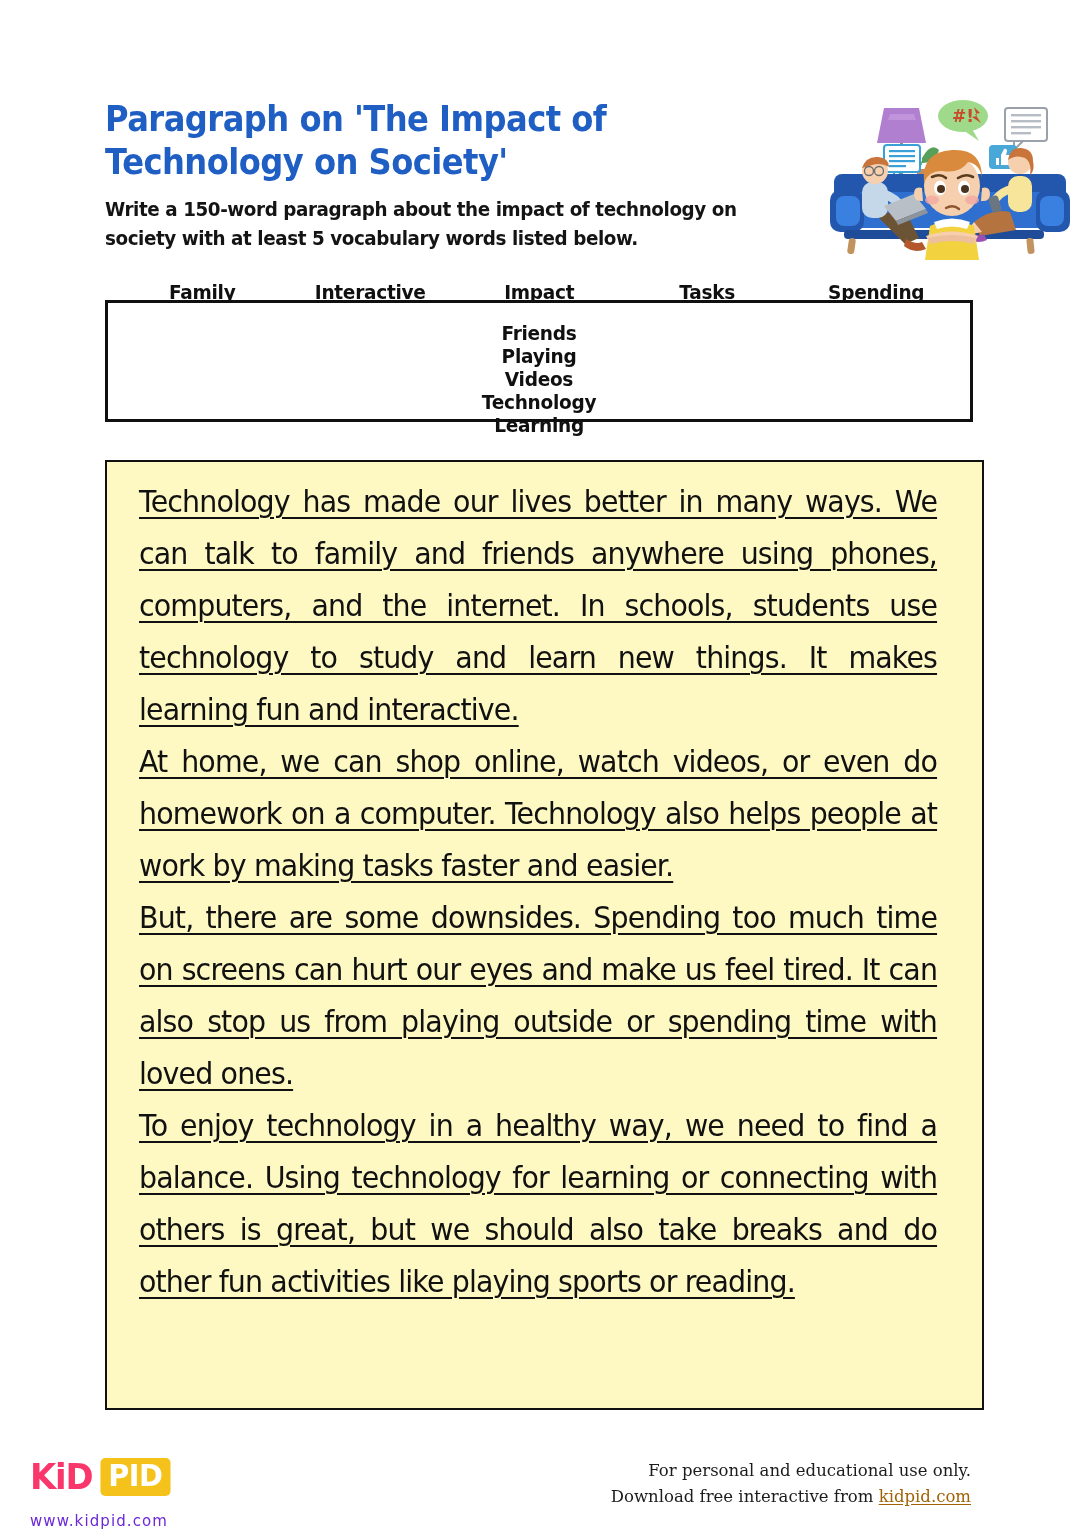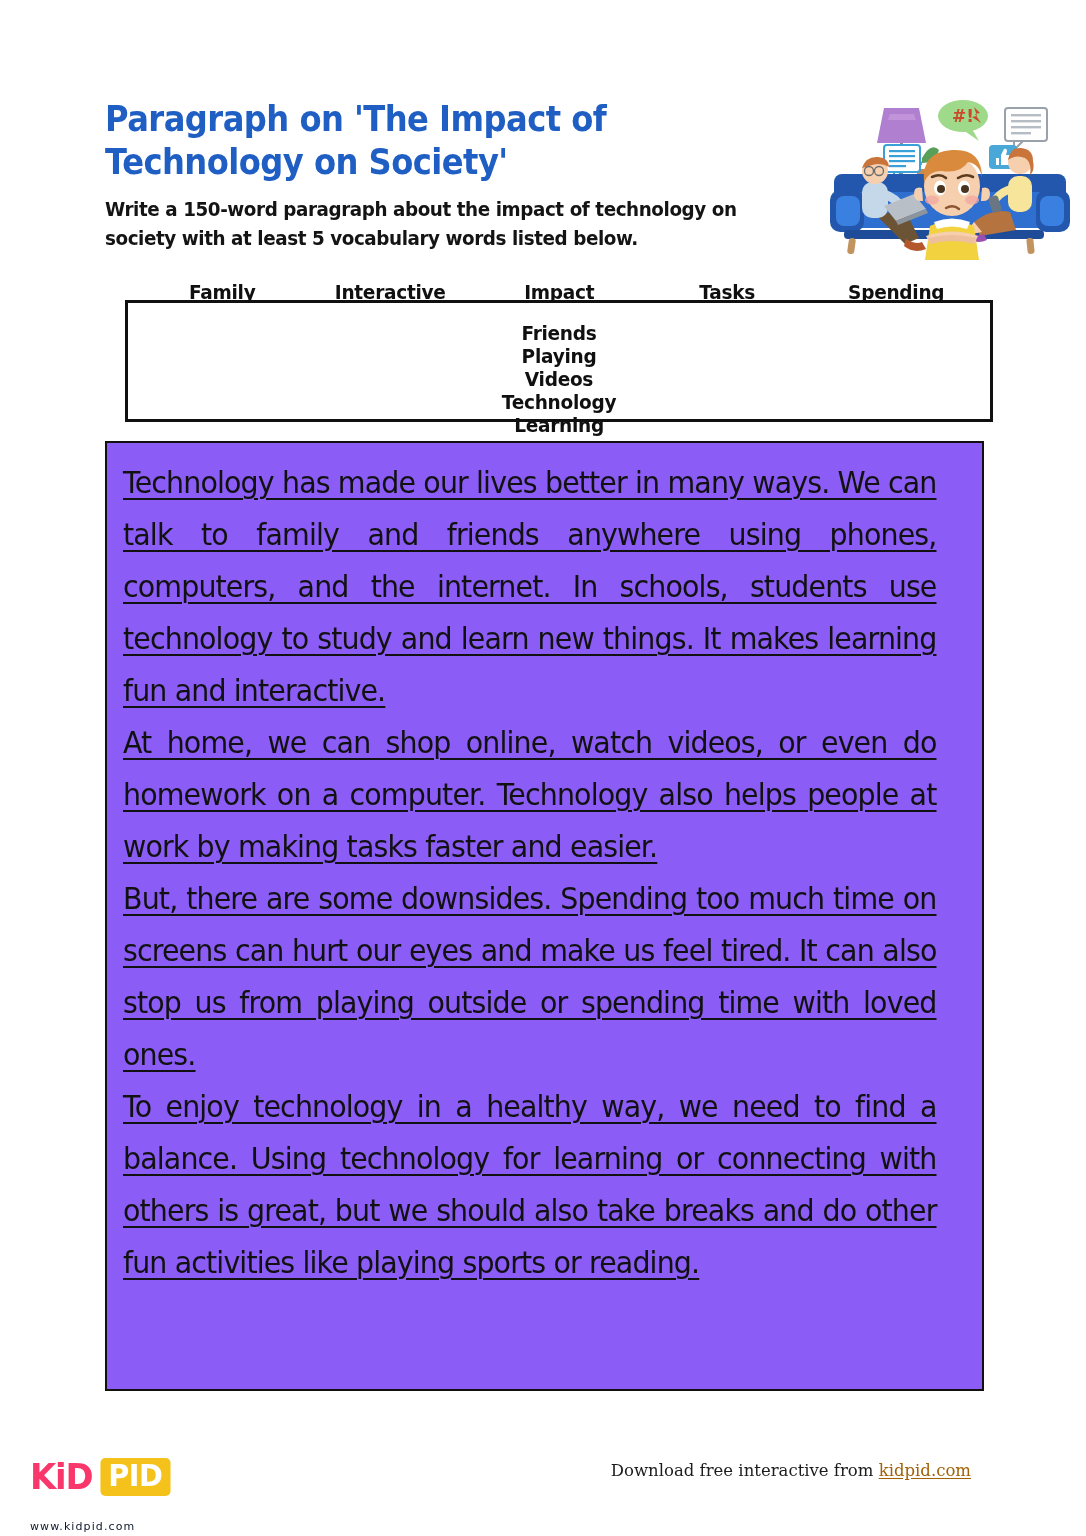--- a/index.html
+++ b/index.html
@@ -70,21 +70,20 @@
     left: 105px;
     top: 300px;
     width: 868px;
     height: 122px;
     border: 3px solid #101010;
     background: #ffffff;
     display: flex;
     flex-direction: column;
     justify-content: center;
     padding: 4px 10px 8px 10px;
-    margin-left: 20px;
   }
 
   .vocab-row {
     display: flex;
     width: 100%;
   }
   .vocab-row + .vocab-row { margin-top: 18px; flex-direction: column; }
 
   .vocab-cell {
     flex: 1 1 0;
@@ -94,26 +93,26 @@
     font-weight: 700;
     letter-spacing: -0.3px;
     color: #101010;
     transform: scaleX(0.95);
   }
 
   
   .answer-box {
     position: absolute;
     left: 105px;
-    top: 441px;
+    top: 460px;
     width: 879px;
     height: 950px;
     border: 2.5px solid #111111;
-    background: #8b5cf6;
-    padding: 14px 16px 10px 16px;
+    background: #fef9c3;
+    padding: 14px 16px 10px 32px;
     overflow: hidden;
   }
 
   .answer-para {
     font-family: "DejaVu Sans", sans-serif;
     font-size: 29.5px;
     line-height: 52px;
     font-weight: 400;
     color: #111111;
     text-align: justify;
@@ -172,25 +171,25 @@
     font-family: "DejaVu Sans", sans-serif;
     font-size: 30px;
     font-weight: 700;
     color: #ffffff;
     letter-spacing: -0.5px;
     line-height: 1;
     transform: scaleX(0.96);
   }
 
   .logo-url {
-    margin-top: 22px;
-    font-family: "DejaVu Sans", sans-serif;
-    font-size: 11px;
+    margin-top: 14px;
+    font-family: "DejaVu Sans", sans-serif;
+    font-size: 15px;
     font-weight: 400;
-    color: #0f172a;
+    color: #6d28d9;
     letter-spacing: 1.1px;
   }
 
   .footer-note {
     position: absolute;
     right: 28px;
     top: 10px;
     text-align: right;
     font-family: "DejaVu Serif", serif;
     font-size: 16.5px;
@@ -351,19 +350,20 @@
   <div class="footer">
     <div class="logo-wrap">
       <div class="logo-mark">
         <span class="logo-kid">KiD</span>
         <span class="logo-pid">PID</span>
       </div>
       <div class="logo-url">www.kidpid.com</div>
     </div>
 
     <div class="footer-note">
+      <div>For personal and educational use only.</div>
       <div>
         <span>Download free interactive from </span><span class="footer-link">kidpid.com</span>
       </div>
     </div>
   </div>
 
 </div>
 
 </body></html>

